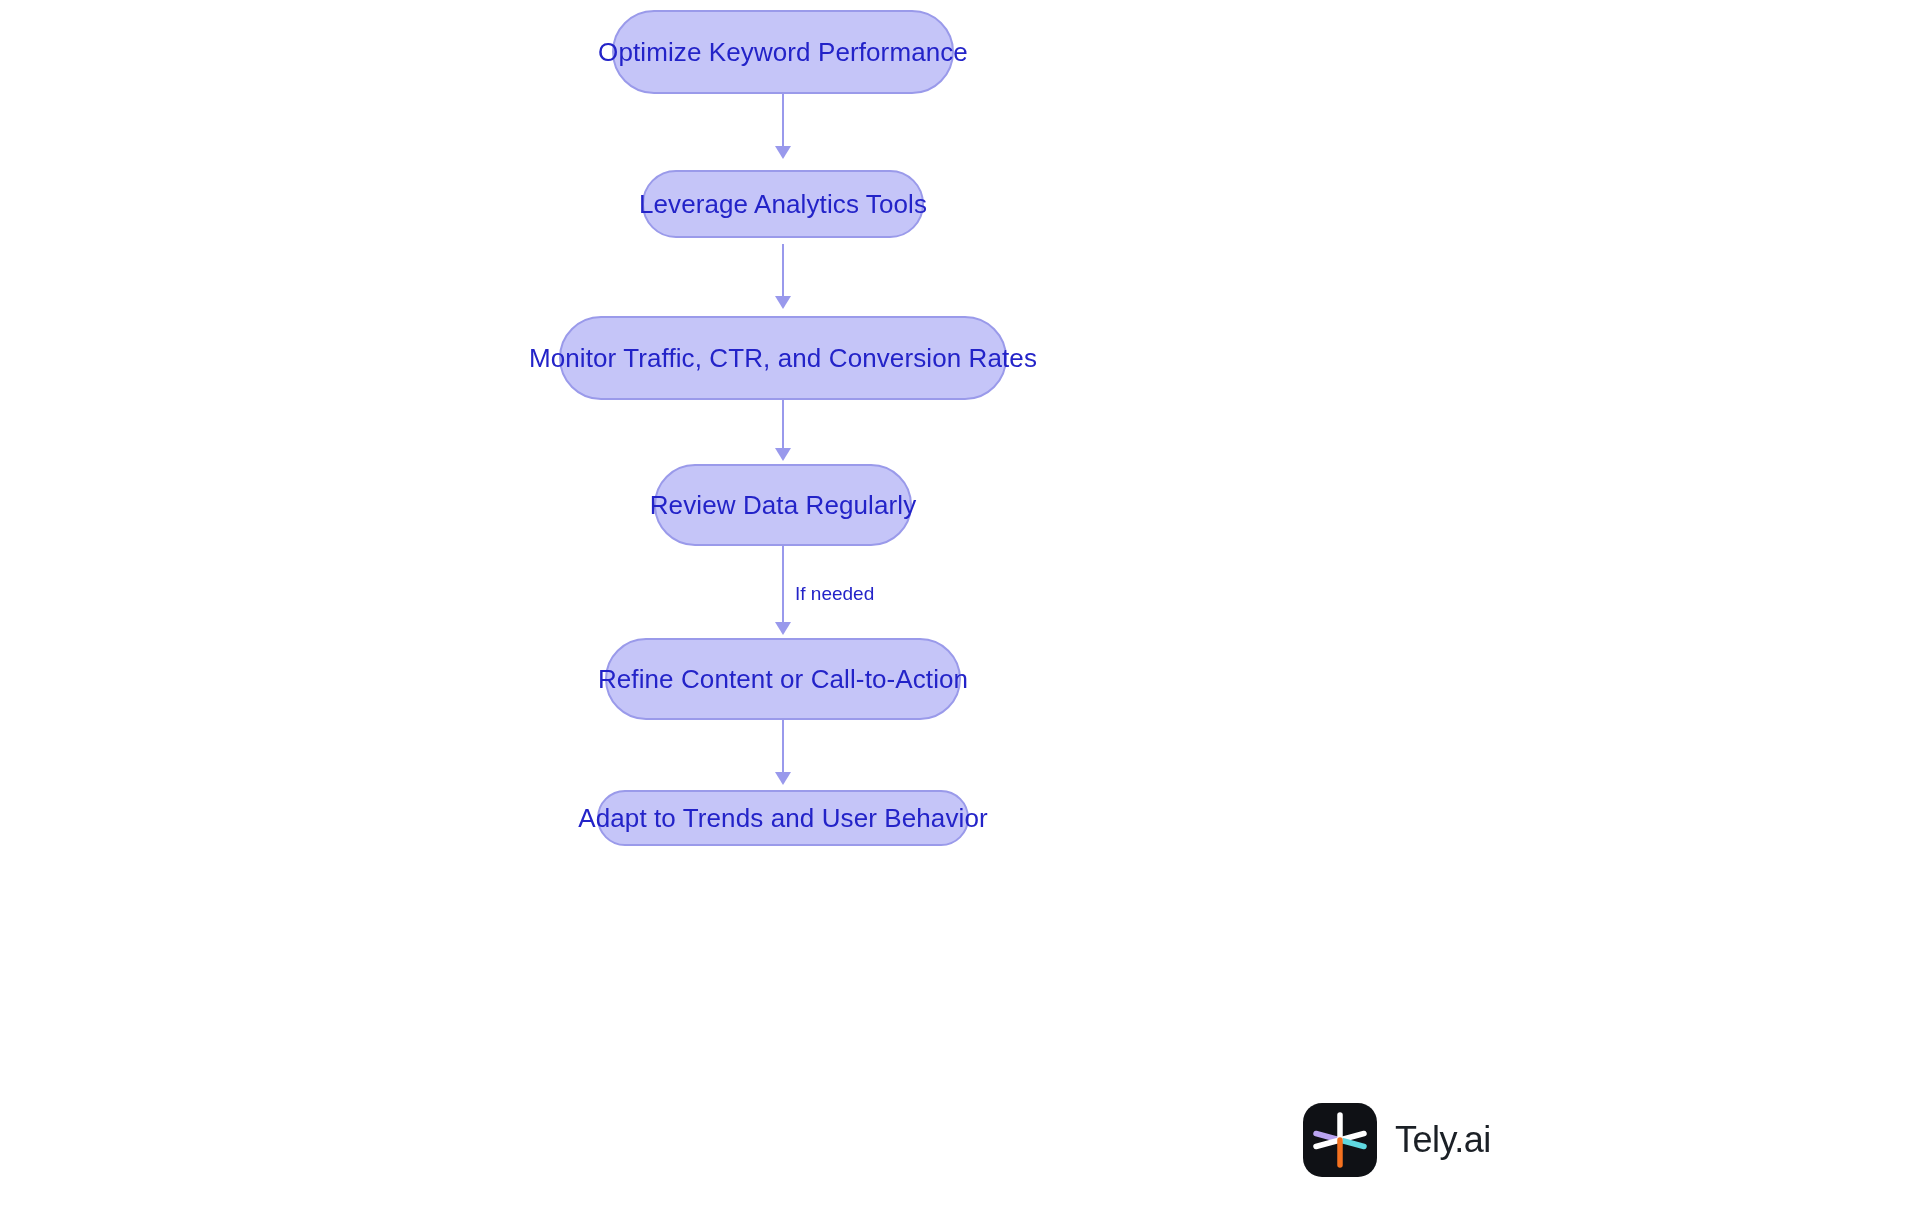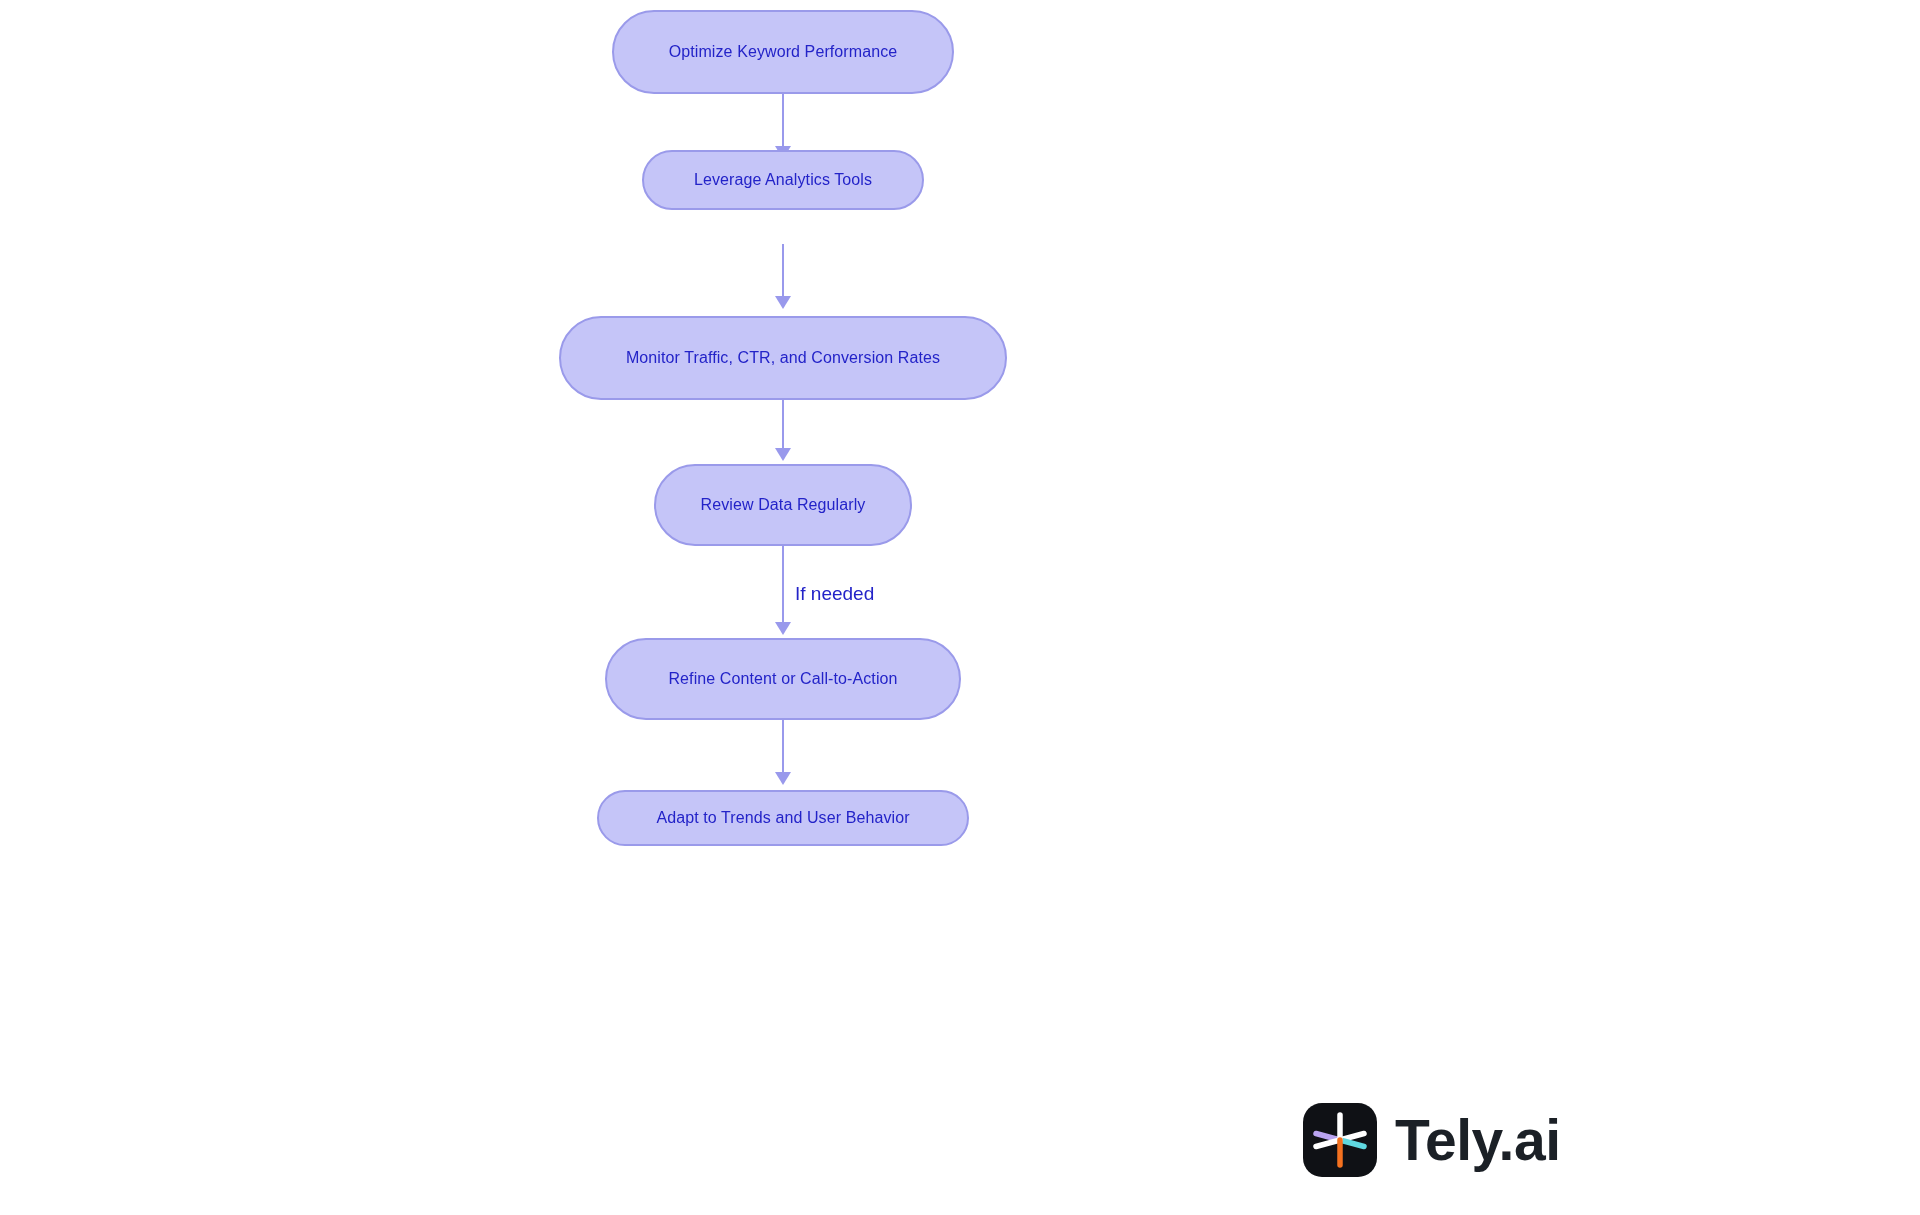--- a/index.html
+++ b/index.html
@@ -30,29 +30,29 @@
     align-items: center;
     justify-content: center;
     background: #c5c5f8;
     border: 2px solid #9a9aea;
     border-radius: 999px;
     transform: translateX(-50%);
     left: 783px;
   }
   .node-label {
     color: #2323c8;
-    font-size: 16px;
+    font-size: 26px;
     line-height: 1;
     letter-spacing: 0.1px;
     white-space: nowrap;
     font-weight: 400;
   }
 
   .node-0 { top: 10px;  width: 342px; height: 84px; }
-  .node-1 { top: 150px; width: 282px; height: 60px; }
+  .node-1 { top: 170px; width: 282px; height: 68px; }
   .node-2 { top: 316px; width: 448px; height: 84px; }
   .node-3 { top: 464px; width: 258px; height: 82px; }
   .node-4 { top: 638px; width: 356px; height: 82px; }
   .node-5 { top: 790px; width: 372px; height: 56px; }
 
   
   .edge-line {
     position: absolute;
     left: 783px;
     width: 2px;
@@ -111,24 +111,24 @@
     height: 74px;
     border-radius: 19px;
     background: #0f1115;
     position: relative;
     overflow: hidden;
     flex: none;
   }
   .tely-mark svg { display: block; }
   .tely-word {
     color: #1b2026;
-    font-size: 57px;
+    font-size: 36px;
     line-height: 1;
     letter-spacing: -0.5px;
-    font-weight: 700;
+    font-weight: 400;
     white-space: nowrap;
   }
 </style>
 </head>
 <body>
 
 <div id="flow-canvas">
 
   <div class="edge-line edge-0-line"></div>
   <div class="edge-head edge-0-head"></div>

